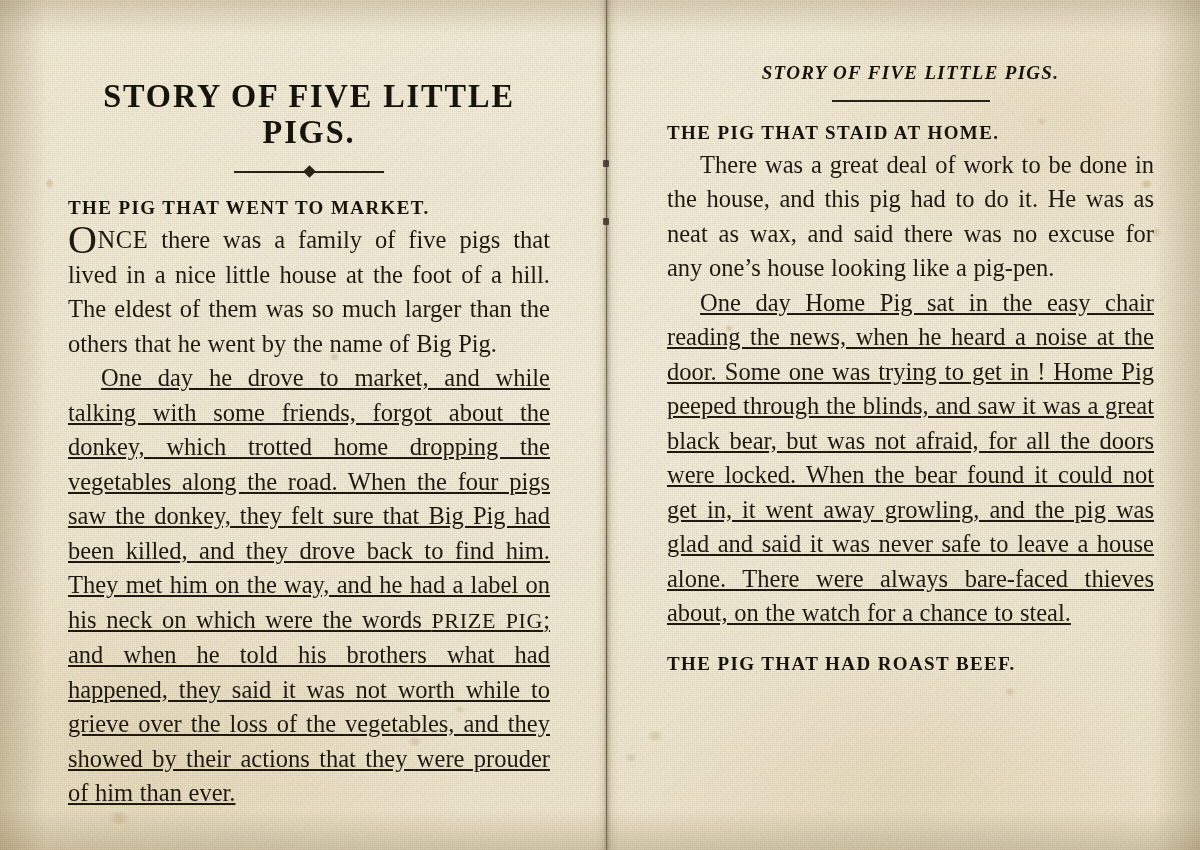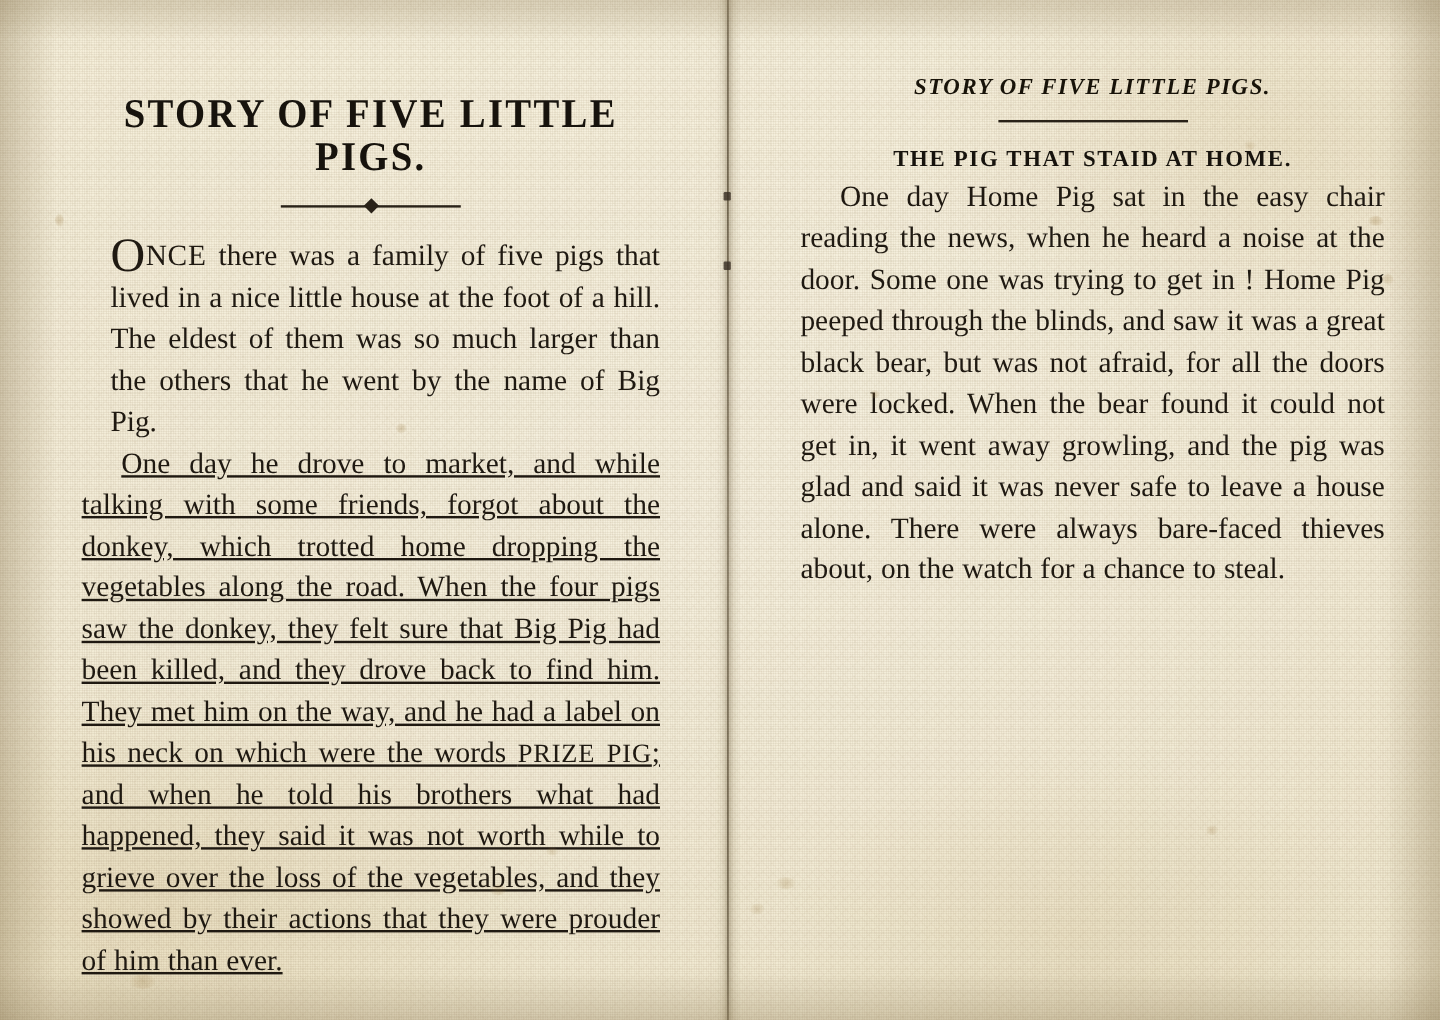--- a/index.html
+++ b/index.html
@@ -185,21 +185,21 @@
   .head-rule {
     width: 158px;
     height: 1.6px;
     background: #2a2319;
     margin: 16px auto 20px auto;
   }
 
   .section-head {
     font-size: 19px;
     letter-spacing: 1.4px;
-    text-align: center;
+    text-align: left;
     margin: 0 0 4px 0;
     color: #17130d;
     font-variant: small-caps;
     text-transform: uppercase;
   }
   .section-head.spaced-top { margin-top: 22px; }
 
   
   p.body {
     font-size: 24.5px;
@@ -207,21 +207,20 @@
     margin: 0;
     text-indent: 1.35em;
     color: #201a12;
     word-spacing: 0.02em;
   }
   p.body + p.body { margin-top: 0; text-decoration: underline; }
 
   
   p.body.opening {
     text-indent: 0;
-    margin-left: 24px;
   }
   .initial {
     font-size: 40px;
     line-height: 30px;
     float: none;
     vertical-align: -5px;
     letter-spacing: 0.5px;
     font-family: "Liberation Serif", "DejaVu Serif", serif;
   }
   .lead-caps {
@@ -263,20 +262,21 @@
   <div class="page page-left">
     <div class="col col-left">
 
       <h1 class="book-title">STORY OF FIVE LITTLE PIGS.</h1>
 
       <div class="ornament">
         <div class="rule"></div>
         <div class="dia"></div>
       </div>
 
+      <h2 class="section-head">THE PIG THAT WENT TO MARKET.</h2>
 
       <p class="body opening">
         <span class="initial">O</span><span class="lead-caps">NCE</span><span> there was a family of five pigs that lived in a nice little house at the foot of a hill.  The eldest of them was so much larger than the others that he went by the name of Big Pig.</span>
       </p>
 
       <p class="body"><span>One day he drove to market, and while talking with some friends, forgot about the donkey, which trotted home dropping the vegetables along the road.  When the four pigs saw the donkey, they felt sure that Big Pig had been killed, and they drove back to find him.  They met him on the way, and he had a label on his neck on which were the words </span><span class="smallcaps">Prize Pig</span><span>; and when he told his brothers what had happened, they said it was not worth while to grieve over the loss of the vegetables, and they showed by their actions that they were prouder of him than ever.</span>
       </p>
 
     </div>
 
@@ -289,23 +289,25 @@
 
   <div class="page page-right">
     <div class="col col-right">
 
       <div class="running-head">STORY OF FIVE LITTLE PIGS.</div>
 
       <div class="head-rule"></div>
 
       <h2 class="section-head">THE PIG THAT STAID AT HOME.</h2>
 
+      <p class="body">There was a great deal of work to be done in the house, and this pig had to do it.  He was as neat as wax, and said there was no excuse for any one’s house looking like a pig-pen.</p>
 
       <p class="body">One day Home Pig sat in the easy chair reading the news, when he heard a noise at the door.  Some one was trying to get in ! Home Pig peeped through the blinds, and saw it was a great black bear, but was not afraid, for all the doors were locked.  When the bear found it could not get in, it went away growling, and the pig was glad and said it was never safe to leave a house alone. There were always bare-faced thieves about, on the watch for a chance to steal.</p>
 
+      <h2 class="section-head spaced-top">THE PIG THAT HAD ROAST BEEF.</h2>
 
 
     </div>
 
     <div class="spot" style="left:533px; top:180px; width:13px; height:8px;  opacity:.55;"></div>
     <div class="spot" style="left:545px; top:228px; width:9px;  height:9px;  opacity:.45;"></div>
     <div class="spot" style="left:118px; top:325px; width:8px;  height:7px;  opacity:.50;"></div>
     <div class="spot" style="left:398px; top:688px; width:10px; height:8px;  opacity:.42;"></div>
     <div class="spot" style="left:40px;  top:731px; width:16px; height:10px; opacity:.40;"></div>
     <div class="spot" style="left:18px;  top:753px; width:12px; height:9px;  opacity:.36;"></div>

